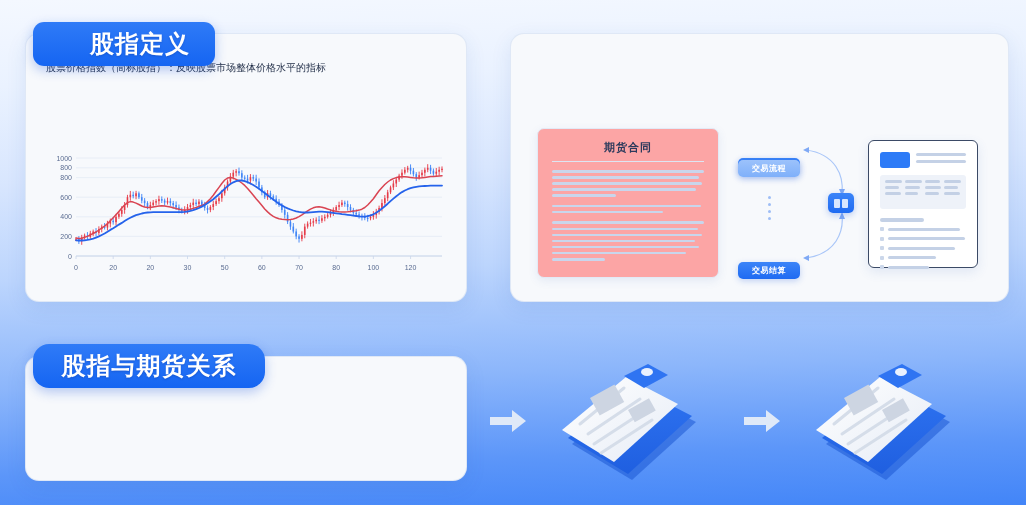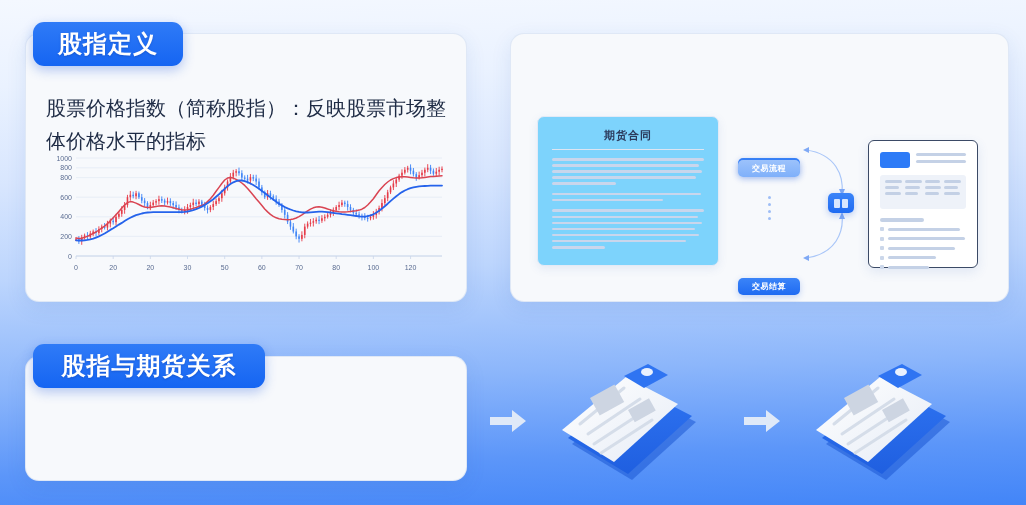--- a/index.html
+++ b/index.html
@@ -17,40 +17,40 @@
   .badge{position:absolute;background:linear-gradient(180deg,#2f7bf7 0%,#1565f2 100%);
          color:#fff;border-radius:11px;display:flex;align-items:center;justify-content:center;
          font-weight:bold;letter-spacing:1px;
          box-shadow:0 4px 12px rgba(20,80,220,.30);z-index:4;
          text-shadow:0 1px 2px rgba(10,50,150,.35);}
   .card-body{position:absolute;color:#1e2b45;line-height:1.65;}
   .card-body b{font-weight:bold;color:#14213d;}
 
   
   #card1{left:25px;top:33px;width:440px;height:267px;}
-  #badge1{left:33px;top:22px;width:150px;height:44px;font-size:24px;}
-  #body1{left:46px;top:92px;width:400px;font-size:20px;}
+  #badge1{left:33px;top:22px;width:150px;height:44px;font-size:24px;padding-left:32px;}
+  #body1{left:46px;top:60px;width:400px;font-size:10px;}
 
   
   #card2{left:510px;top:33px;width:497px;height:267px;}
   #badge2{left:518px;top:22px;width:194px;height:44px;font-size:24px;}
   #body2{left:530px;top:82px;width:470px;font-size:15px;white-space:nowrap;}
 
   
   #card3{left:25px;top:356px;width:440px;height:123px;}
-  #badge3{left:33px;top:344px;width:232px;height:44px;font-size:24px;}
+  #badge3{left:33px;top:344px;width:232px;height:44px;font-size:24px;border-radius:16px;}
   #body3{left:46px;top:400px;width:396px;font-size:15.5px;}
 
   
   .chart{position:absolute;left:46px;top:152px;width:400px;height:130px;}
   .chart svg{display:block;}
   .ytick,.xtick{font-size:7px;fill:#5a6c91;font-family:"Liberation Sans",sans-serif;}
 
   
-  .doc-paper{position:absolute;left:537px;top:116px;width:180px;height:148px;background:#7dd3fc;
+  .doc-paper{position:absolute;left:537px;top:128px;width:180px;height:148px;background:#fca5a5;
              border:1px solid #e3eaf6;border-radius:7px;box-shadow:0 3px 10px rgba(60,100,180,.10);}
   .doc-title{position:absolute;left:0;right:0;top:11px;text-align:center;font-size:11px;
              font-weight:bold;color:#2b3a5c;letter-spacing:1px;}
   .doc-rule{position:absolute;left:14px;right:14px;top:32px;height:1px;background:#dde5f2;}
   .fake-lines{position:absolute;left:14px;right:14px;top:41px;}
   .fl{height:2.5px;background:#c9d6ec;border-radius:2px;margin-bottom:3.6px;}
   .fl.sp{margin-bottom:8px;}
 
   .flow{position:absolute;left:732px;top:138px;width:122px;height:132px;}
   .fbox{position:absolute;border-radius:5px;display:flex;align-items:center;justify-content:center;
@@ -430,21 +430,21 @@
       <polygon points="71,120 77,117 77,123" fill="#7fa9f5"></polygon>
     </svg>
     <div class="fbox solid" style="top:4px">交易合同</div>
     <div class="fbox soft" style="top:22px">交易流程</div>
     <div class="dots">
       <i></i>
         <i></i>
         <i></i>
         <i></i>
     </div>
-    <div class="fbox solid" style="top:124px">交易结算</div>
+    <div class="fbox solid" style="top:108px">交易结算</div>
     <div class="hub">
       <span></span>
         <span></span>
     </div>
   </div>
 
   <div class="doc2">
     <div class="d2-head"></div>
     <div class="d2-headline">
       <div style="width:100%"></div>

